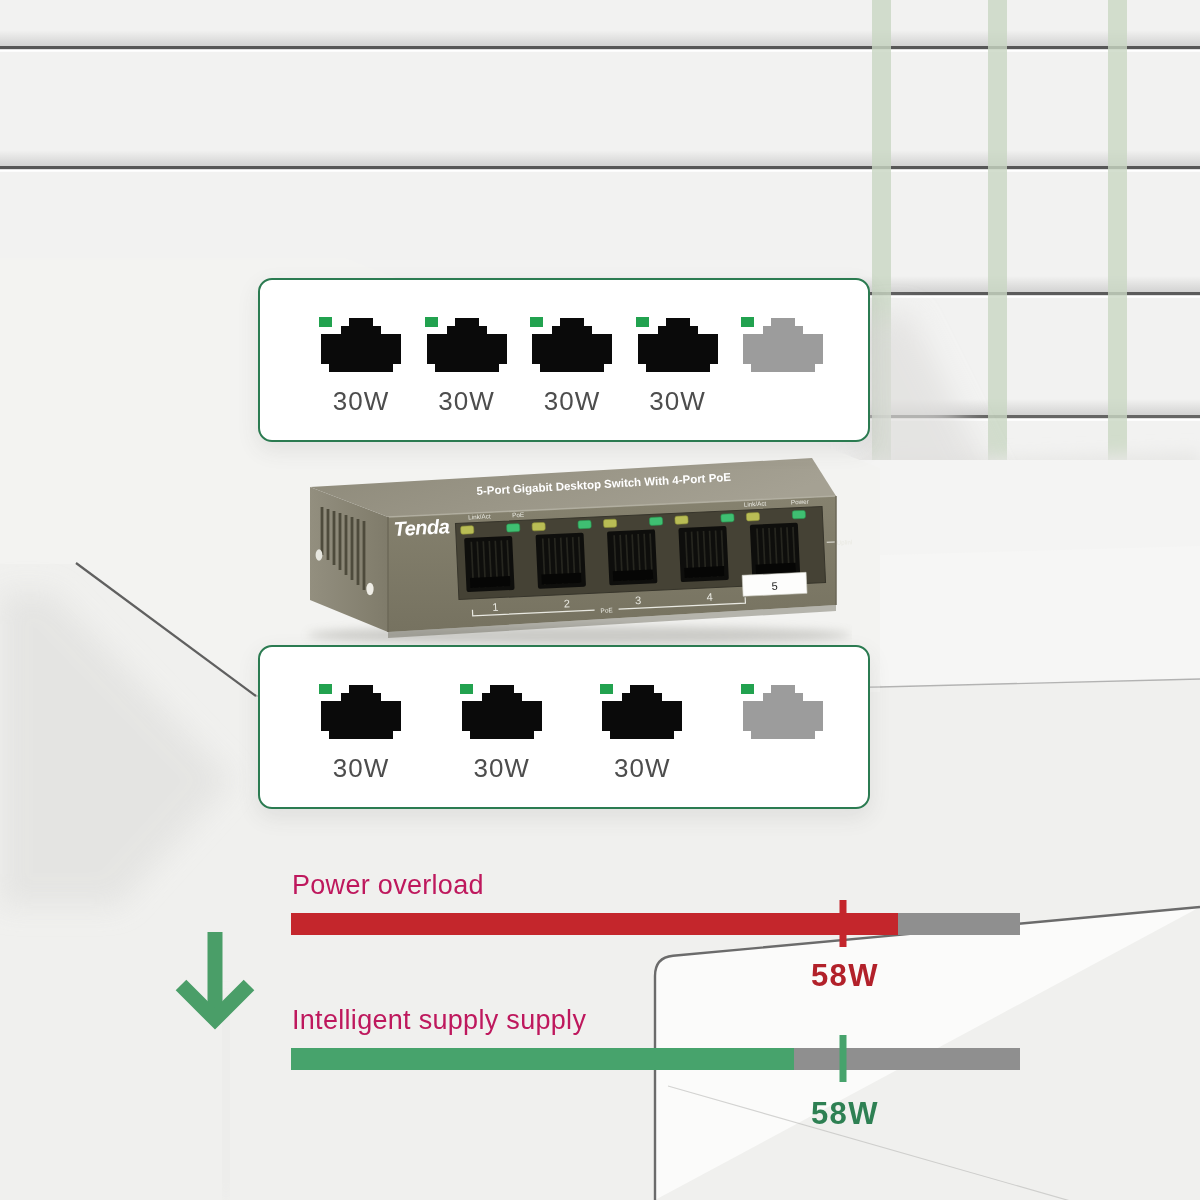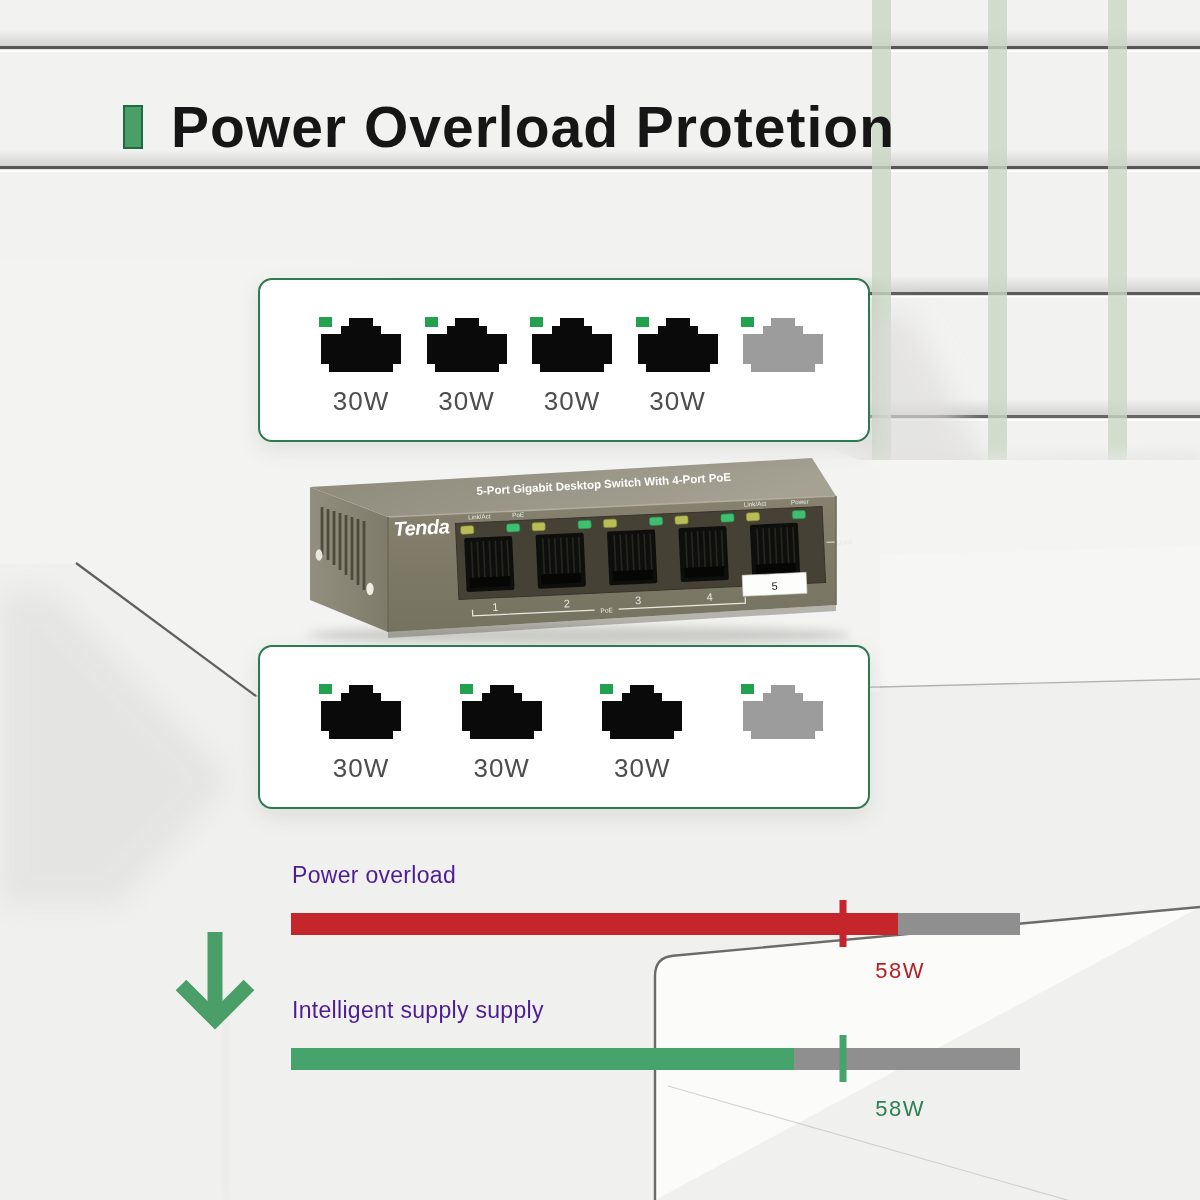--- a/index.html
+++ b/index.html
@@ -26,29 +26,29 @@
   #card-top{top:278px;}
   #card-bottom{top:645px;}
   .port-item{width:86px;display:flex;flex-direction:column;align-items:center;justify-content:flex-end;}
   .port-item svg{display:block;}
   .port-power{margin-top:6px;font-size:26px;color:#4d4d4d;letter-spacing:1px;height:30px;line-height:30px;}
 
   
   svg.switch{left:294px;top:450px;z-index:4;}
 
   
-  .cmp-label{z-index:7;font-size:23px;color:#4c1d95;letter-spacing:.3px;white-space:nowrap;}
+  .cmp-label{z-index:7;font-size:27px;color:#be185d;letter-spacing:.3px;white-space:nowrap;margin-top:8px;}
   #lbl-over{left:292px;top:862px;}
   #lbl-int{left:292px;top:997px;}
   .bar{z-index:7;left:291px;width:729px;height:22px;background:#8f8f8f;}
   #bar-over{top:913px;}
   #bar-int{top:1048px;}
   .bar-fill{position:absolute;left:0;top:0;height:100%;}
   .bar-tick{position:absolute;top:-13px;width:7px;height:47px;transform:translateX(-50%);}
-  .cmp-value{z-index:7;width:160px;text-align:right;font-size:22px;font-weight:400;letter-spacing:1.5px;}
+  .cmp-value{z-index:7;width:160px;text-align:center;font-size:31px;font-weight:700;letter-spacing:1.5px;}
   #val-over{left:765px;top:958px;}
   #val-int{left:765px;top:1096px;}
 
   svg.arrow{left:168px;top:925px;z-index:7;}
 </style>
 </head>
 <body>
 
 <div class="scene">
 
@@ -93,24 +93,20 @@
     <polygon points="0,258 345,258 880,468 880,692 258,696 76,564 0,564" fill="#f3f3f1"></polygon>
     <line x1="76" y1="563" x2="256" y2="696" stroke="#474747" stroke-width="2.2" opacity="0.85"></line>
     <line x1="256" y1="696" x2="880" y2="687" stroke="#8c8c8c" stroke-width="1.4" opacity="0.5"></line>
     <line x1="880" y1="687" x2="1200" y2="679" stroke="#7d7d7d" stroke-width="1.4" opacity="0.55"></line>
     <polygon points="0,592 52,592 232,780 118,906 0,906" fill="#e3e3e1" opacity="0.85" filter="url(#blur14)"></polygon>
     <rect x="224" y="995" width="4" height="205" fill="#dcdcda" opacity="0.7" filter="url(#blur8)"></rect>
     <path d="M655,1200 L655,976 Q655,957.5 673,955.8 L1200,907" fill="#fbfbfa" stroke="#6b6b6b" stroke-width="2.4"></path>
     <line x1="668" y1="1086" x2="1200" y2="1238" stroke="#b9b9b7" stroke-width="1.2" opacity="0.6"></line>
   </svg>
 
-  <div class="title-row">
-    <span class="title-accent"></span>
-    <h1 class="title">Power Overload Protetion</h1>
-  </div>
 
   <div class="port-card" id="card-top">
       <div class="port-item">
         <svg viewBox="0 0 84 66" width="84" height="66">
           <rect x="0" y="3" width="13" height="10" fill="#22a24f"></rect>
           <path d="M30,4 H54 V12 H62 V20 H82 V50 H74 V58 H10 V50 H2 V20 H22 V12 H30 Z" fill="#0a0a0a"></path>
         </svg>
         <div class="port-power">30W</div>
       </div>
       <div class="port-item">

